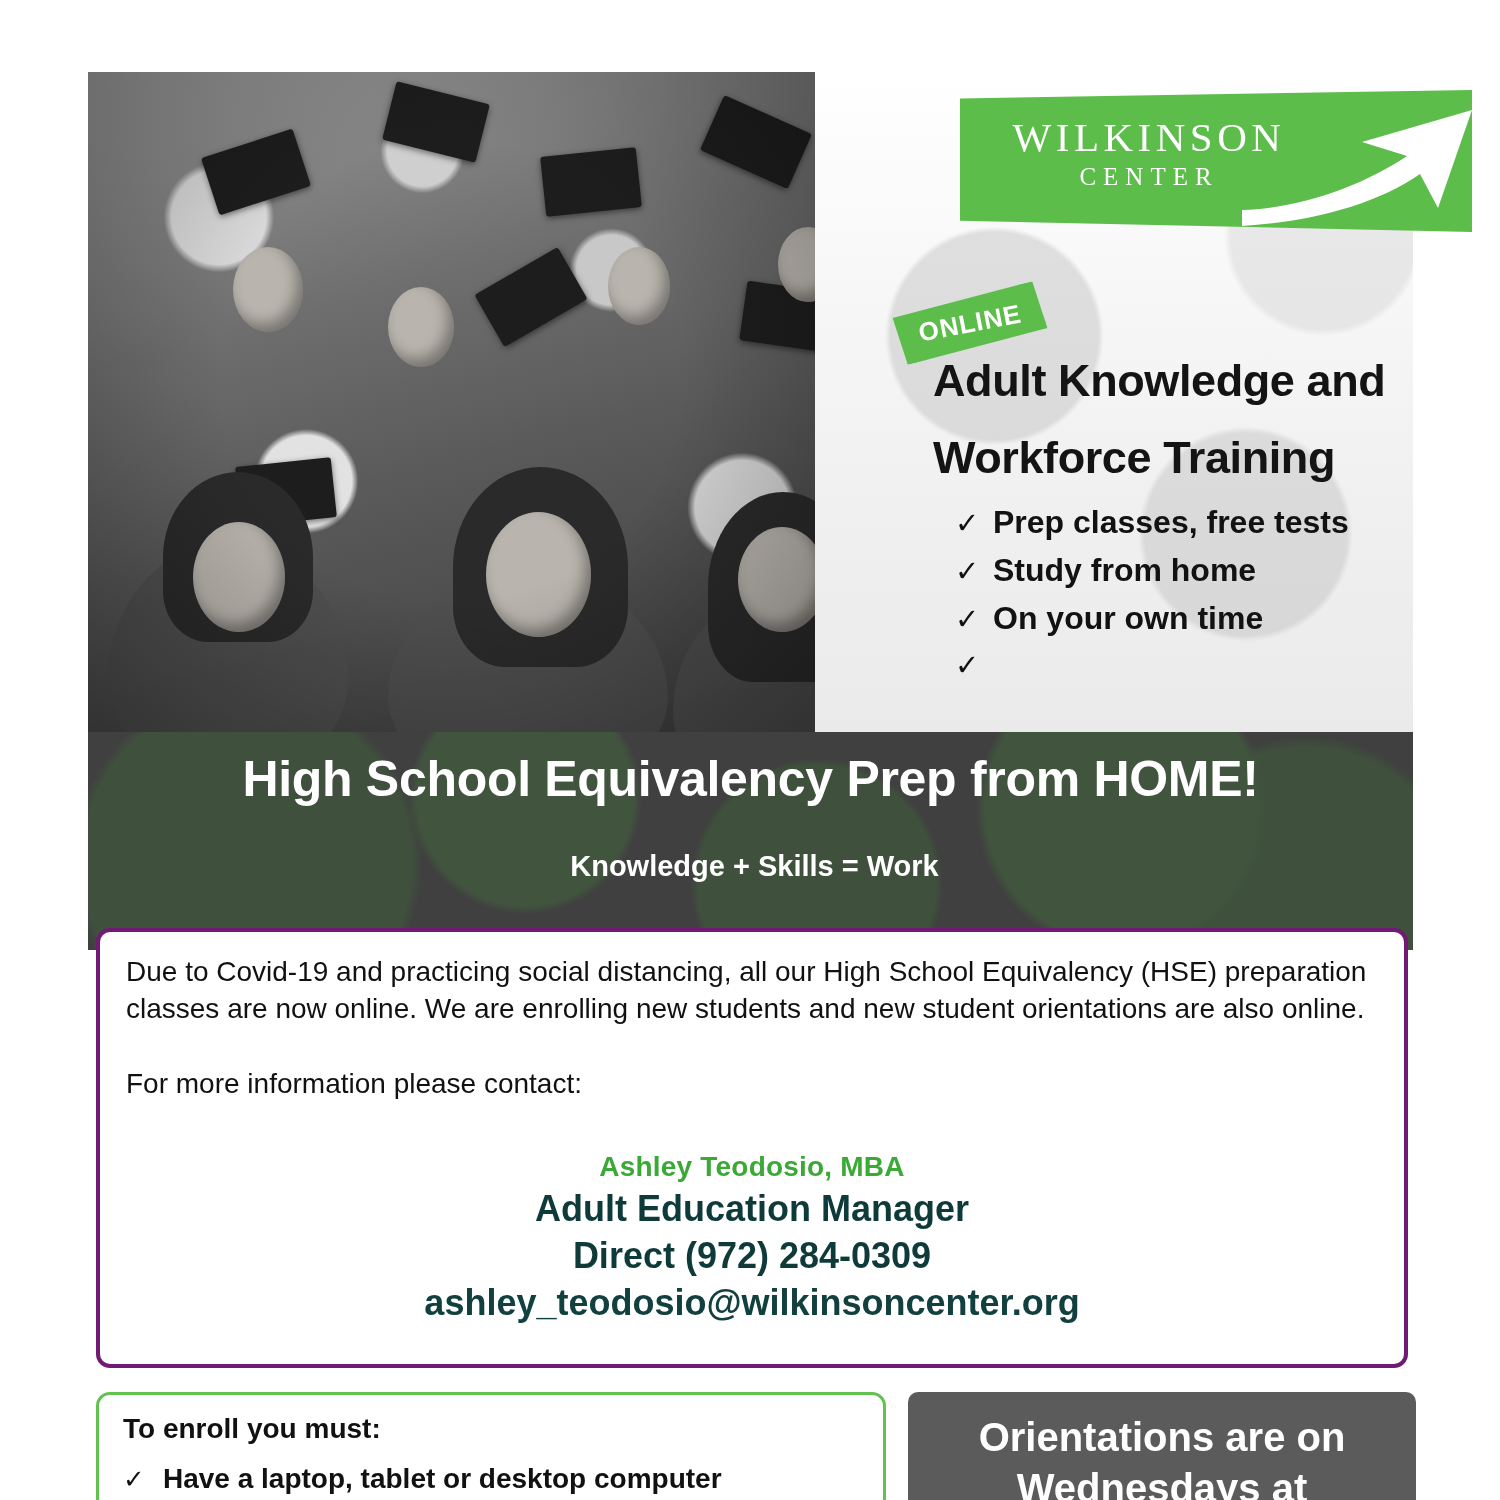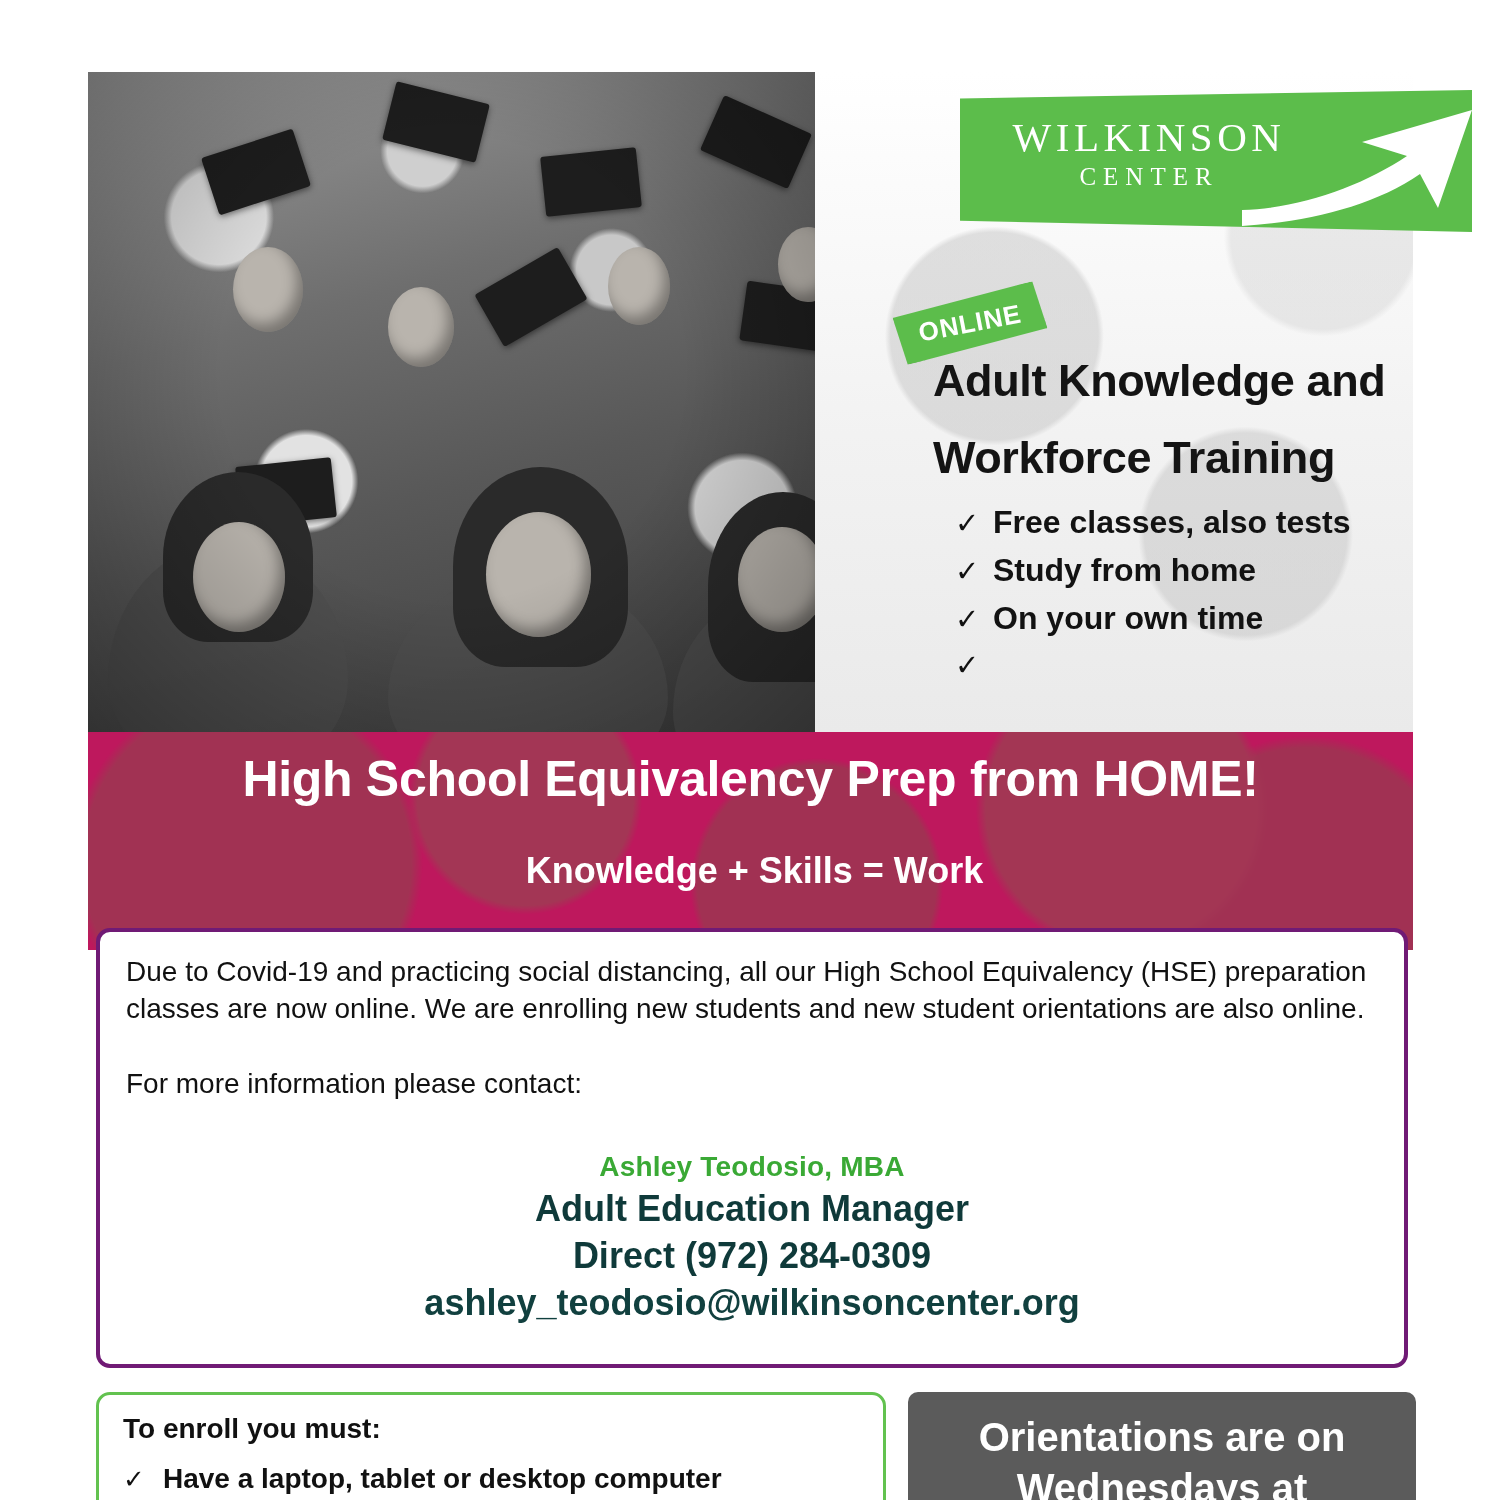--- a/index.html
+++ b/index.html
@@ -213,21 +213,21 @@
     flex: 0 0 38px;
   }
 
   
   .green-band {
     position: absolute;
     left: 88px;
     top: 732px;
     width: 1325px;
     height: 218px;
-    background: #be185d;
+    background: #404040;
     overflow: hidden;
   }
   .green-band .tex {
     position: absolute;
     inset: 0;
     opacity: .22;
     background:
       radial-gradient(circle at 12% 60%, #3f8f33 0 14%, rgba(63,143,51,0) 15%),
       radial-gradient(circle at 33% 30%, #47a03a 0 12%, rgba(71,160,58,0) 13%),
       radial-gradient(circle at 55% 70%, #3d8c31 0 16%, rgba(61,140,49,0) 17%),
@@ -245,21 +245,21 @@
     font-weight: 700;
     letter-spacing: -.3px;
   }
   .green-band .band-sub {
     position: absolute;
     left: 8px;
     right: 0;
     top: 118px;
     text-align: center;
     color: #ffffff;
-    font-size: 36px;
+    font-size: 29px;
     font-weight: 600;
   }
 
   
   .info-box {
     position: absolute;
     left: 96px;
     top: 928px;
     width: 1312px;
     height: 440px;
@@ -411,21 +411,21 @@
       </div>
 
       <div class="headline">
         <div>Adult Knowledge and</div>
         <div>Workforce Training</div>
       </div>
 
       <div class="bullets">
         <div class="b">
           <span class="check">✓</span>
-          <span>Free classes, also tests</span>
+          <span>Prep classes, free tests</span>
         </div>
         <div class="b">
           <span class="check">✓</span>
           <span>Study from home</span>
         </div>
         <div class="b">
           <span class="check">✓</span>
           <span>On your own time</span>
         </div>
         <div class="b">

